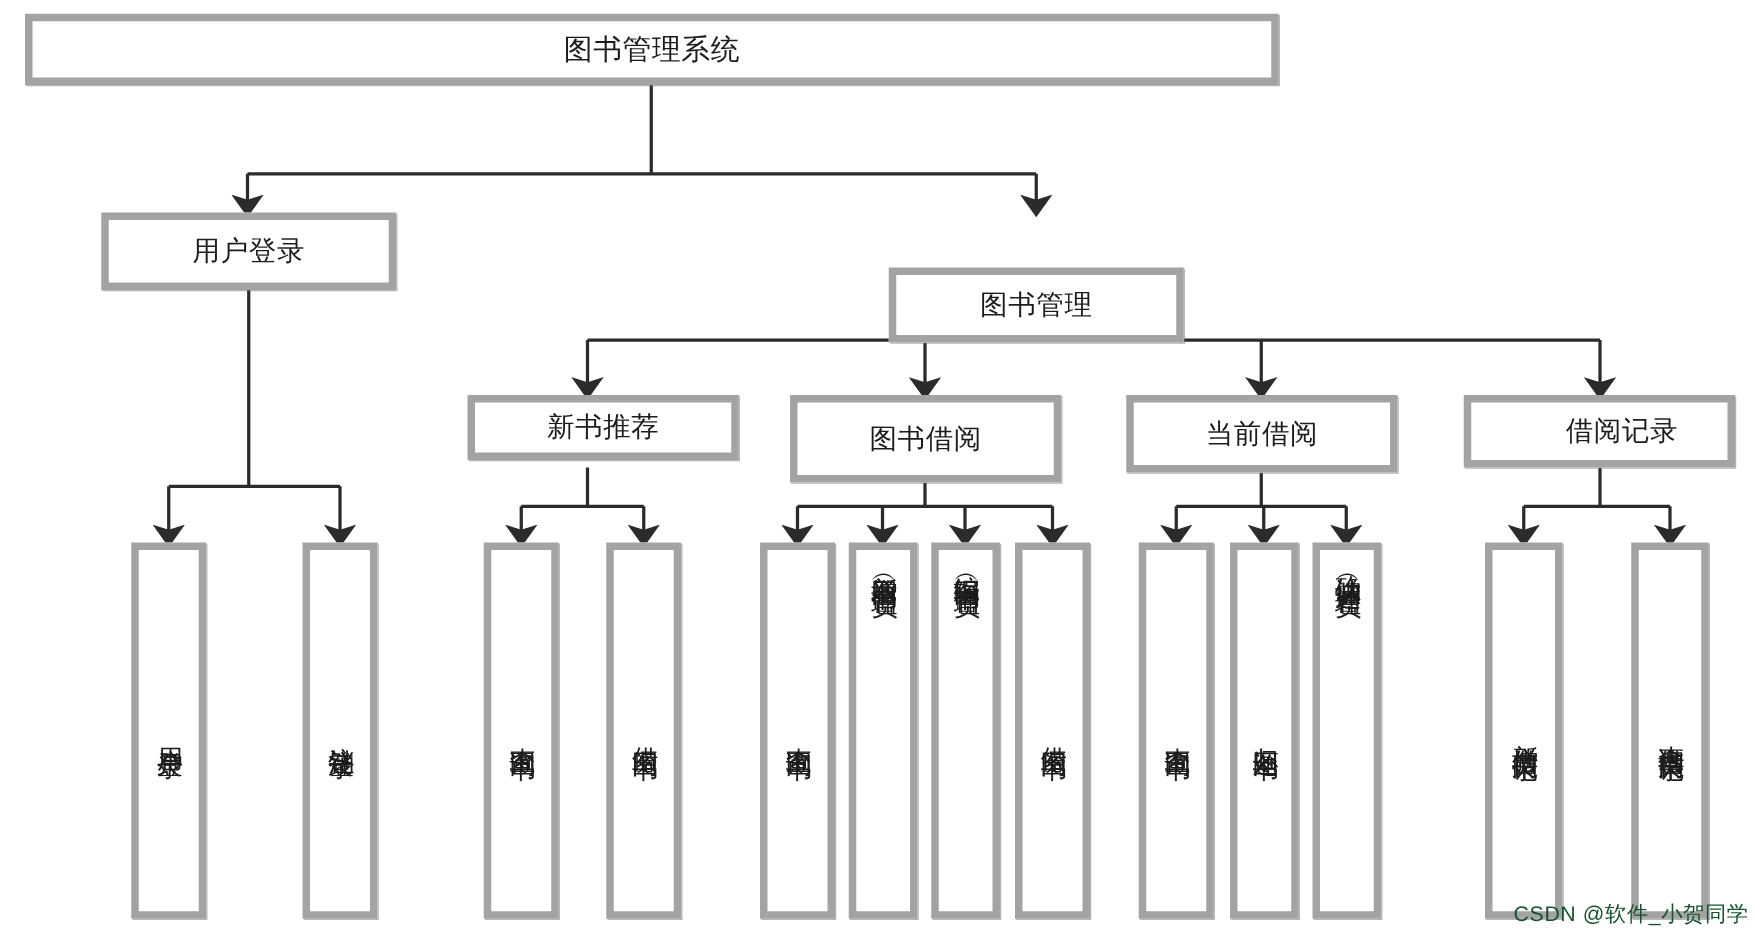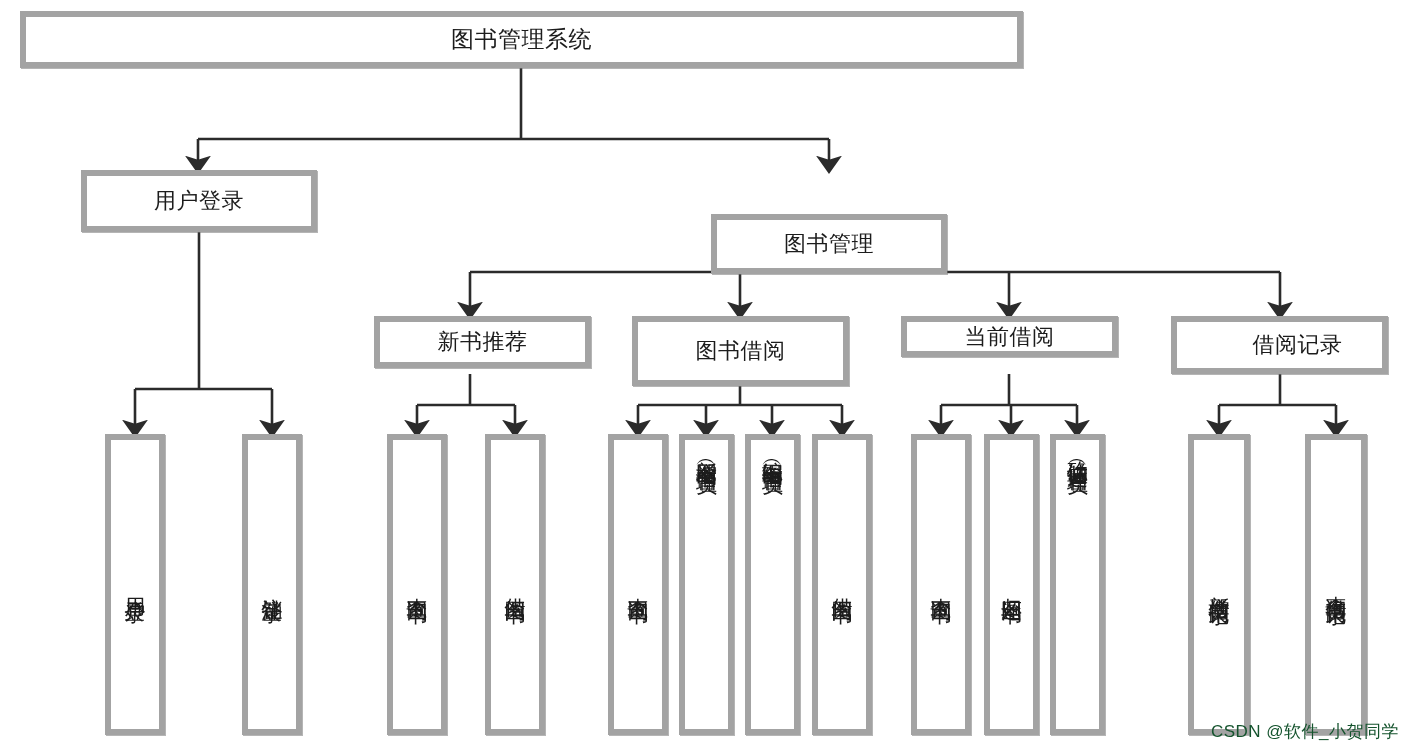--- a/index.html
+++ b/index.html
@@ -146,21 +146,21 @@
   <div class="node horizontal" style="left:711px; top:170px; width:236px; height:60px;margin-top:44px;">
     <span class="label">图书管理</span>
   </div>
 
   <div class="node horizontal" style="left:362px; top:316px; width:217px; height:52px;margin-left:12px;">
     <span class="label">新书推荐</span>
   </div>
   <div class="node horizontal" style="left:632px; top:316px; width:217px; height:70px;">
     <span class="label">图书借阅</span>
   </div>
-  <div class="node horizontal" style="left:901px; top:316px; width:217px; height:41px;">
+  <div class="node horizontal" style="left:901px; top:316px; width:217px; height:62px;">
     <span class="label">当前借阅</span>
   </div>
   <div class="node horizontal" style="left:1171px; top:316px; width:217px; height:58px;padding-left:36px;">
     <span class="label">借阅记录</span>
   </div>
 
   <div class="node vertical centered" style="left:105px; top:434px; width:60px; height:301px;">
     <span class="label">用户登录</span>
   </div>
   <div class="node vertical centered" style="left:242px; top:434px; width:60px; height:301px;">

